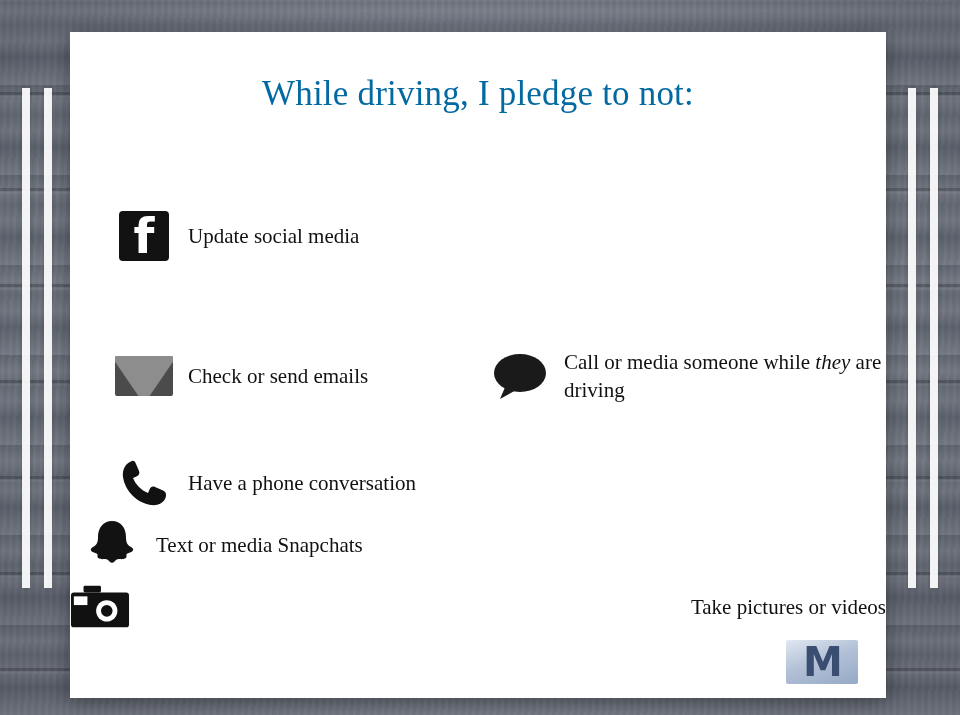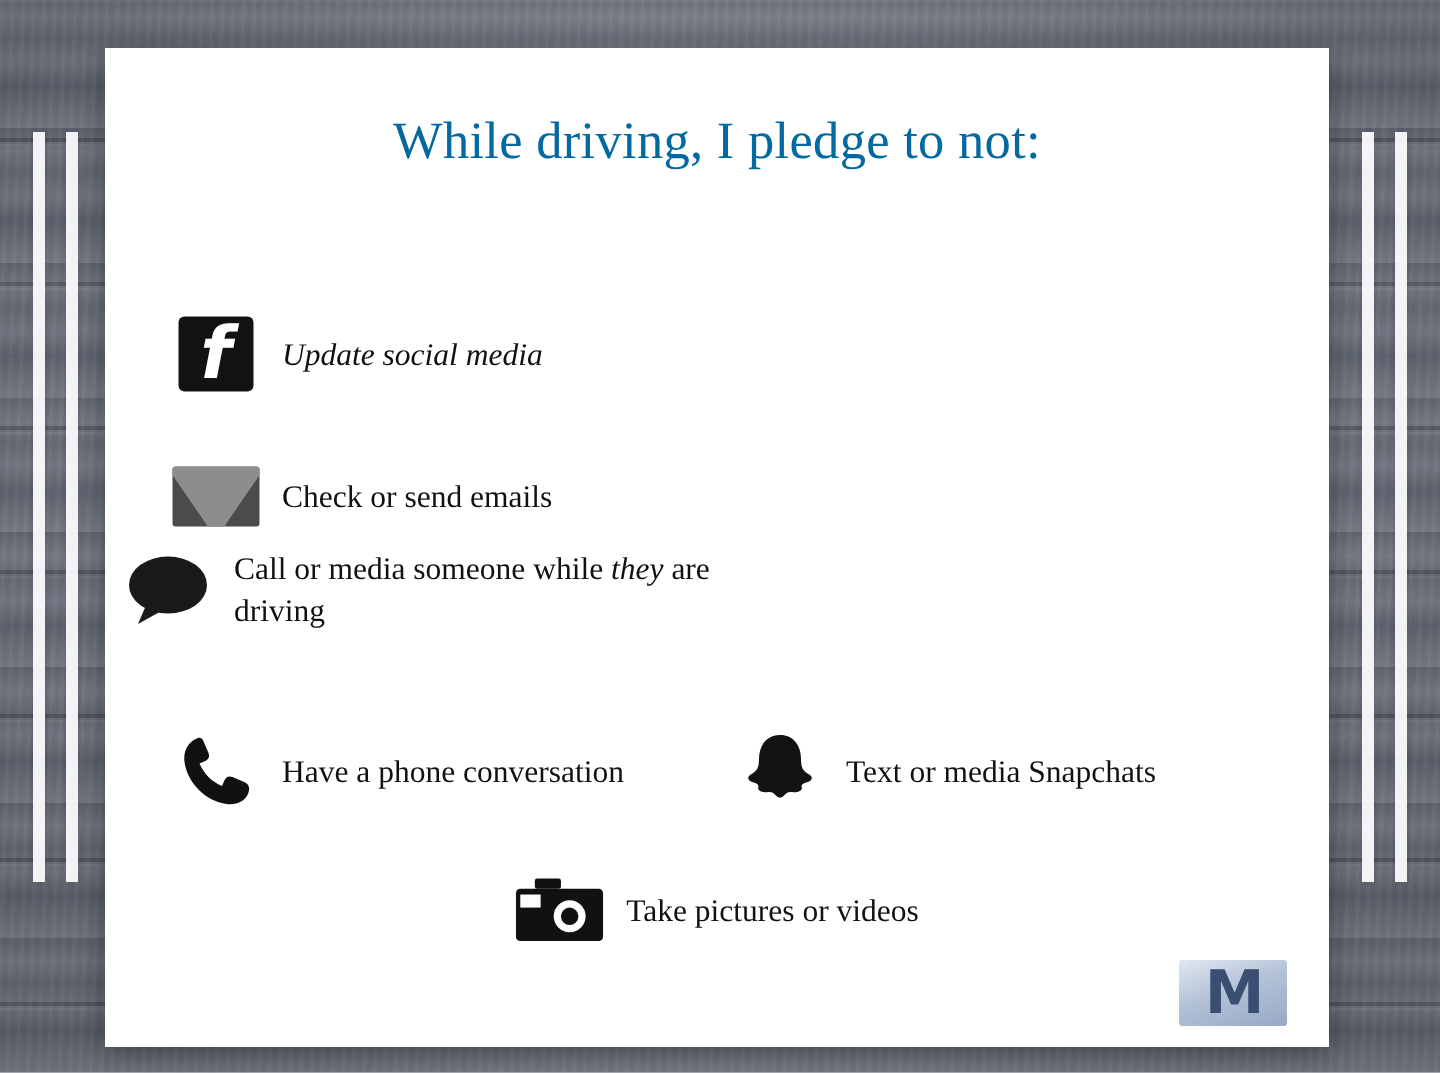--- a/index.html
+++ b/index.html
@@ -101,44 +101,44 @@
     display: flex;
     width: 816px;
   }
   .cell {
     display: flex;
     align-items: center;
     box-sizing: border-box;
   }
   .cell.col-left  { width: 408px; padding-left: 44px; }
   .cell.col-right { width: 408px; padding-left: 12px; }
-  .cell.centered  { width: 896px; justify-content: center; }
+  .cell.centered  { width: 896px; justify-content: space-between; }
 
   .icon-box {
     width: 60px;
     height: 62px;
     display: flex;
     align-items: center;
     justify-content: center;
     flex: 0 0 auto;
   }
   .label {
     font-size: 21px;
     color: #111;
     line-height: 1.35;
     padding-left: 14px;
     font-family: "Liberation Serif", serif;
   }
   .label em {
     font-style: italic;
     font-weight: normal;
   }
-  .row-h1 { height: 128px; font-style: italic; }
-  .row-h2 { height: 152px; flex-direction: column; }
-  .row-h3 { height: 124px; }
+  .row-h1 { height: 128px; }
+  .row-h2 { height: 152px; }
+  .row-h3 { height: 124px; flex-direction: column; }
 
   
   .fb {
     width: 50px; height: 50px;
     background: #121212;
     border-radius: 4px;
     position: relative;
   }
   .fb::after {
     content: "f";

